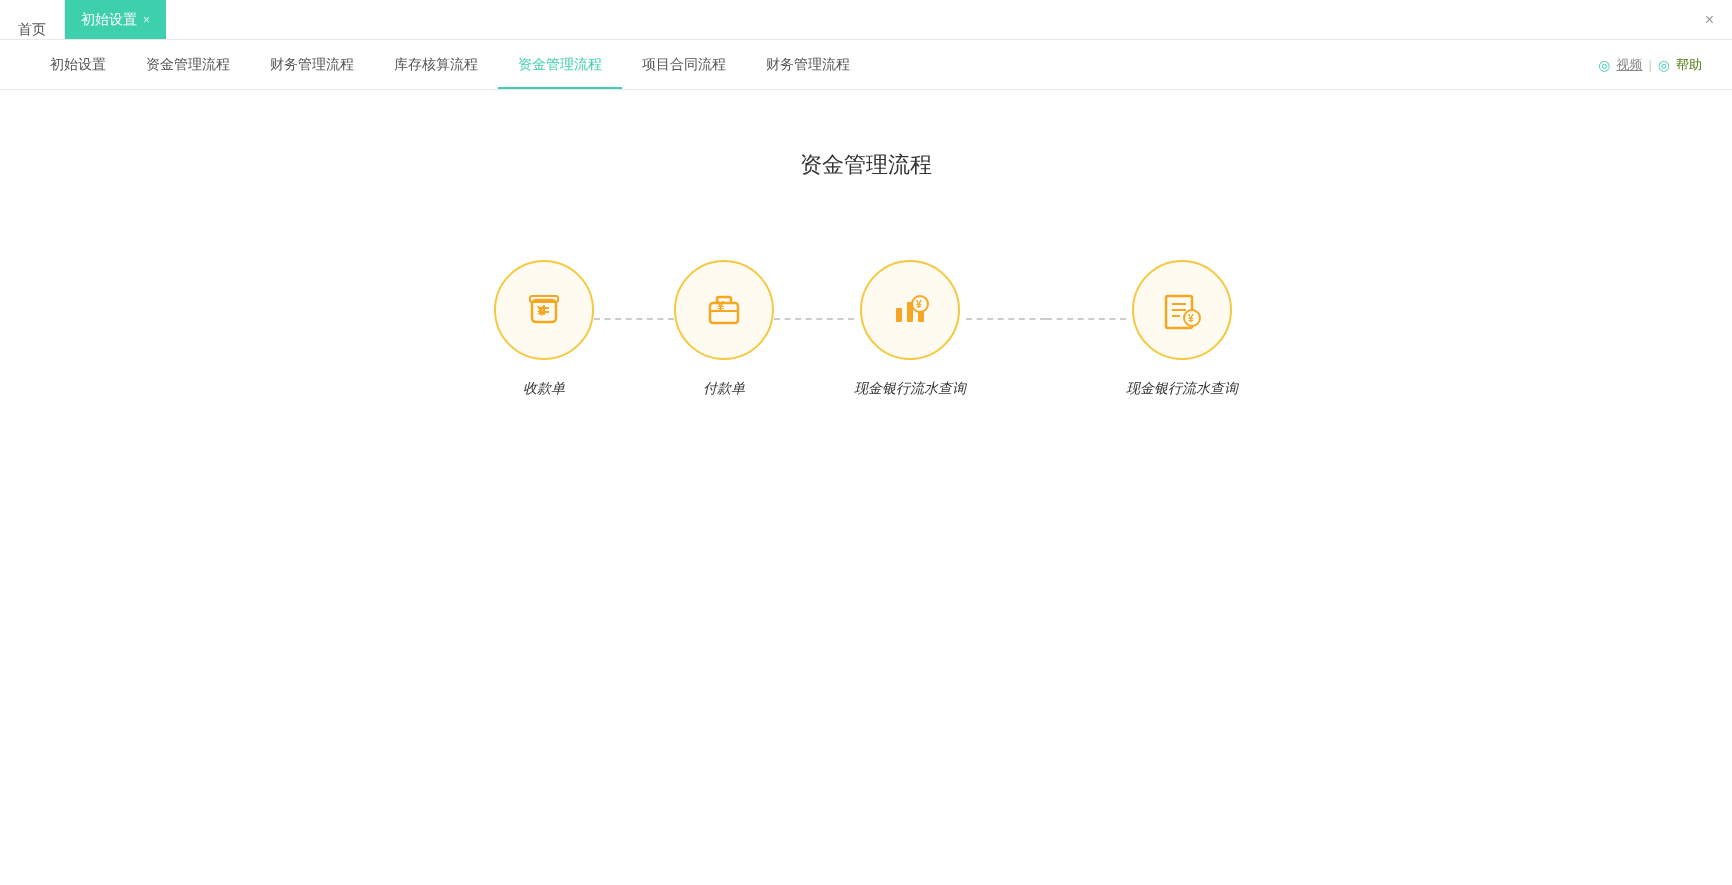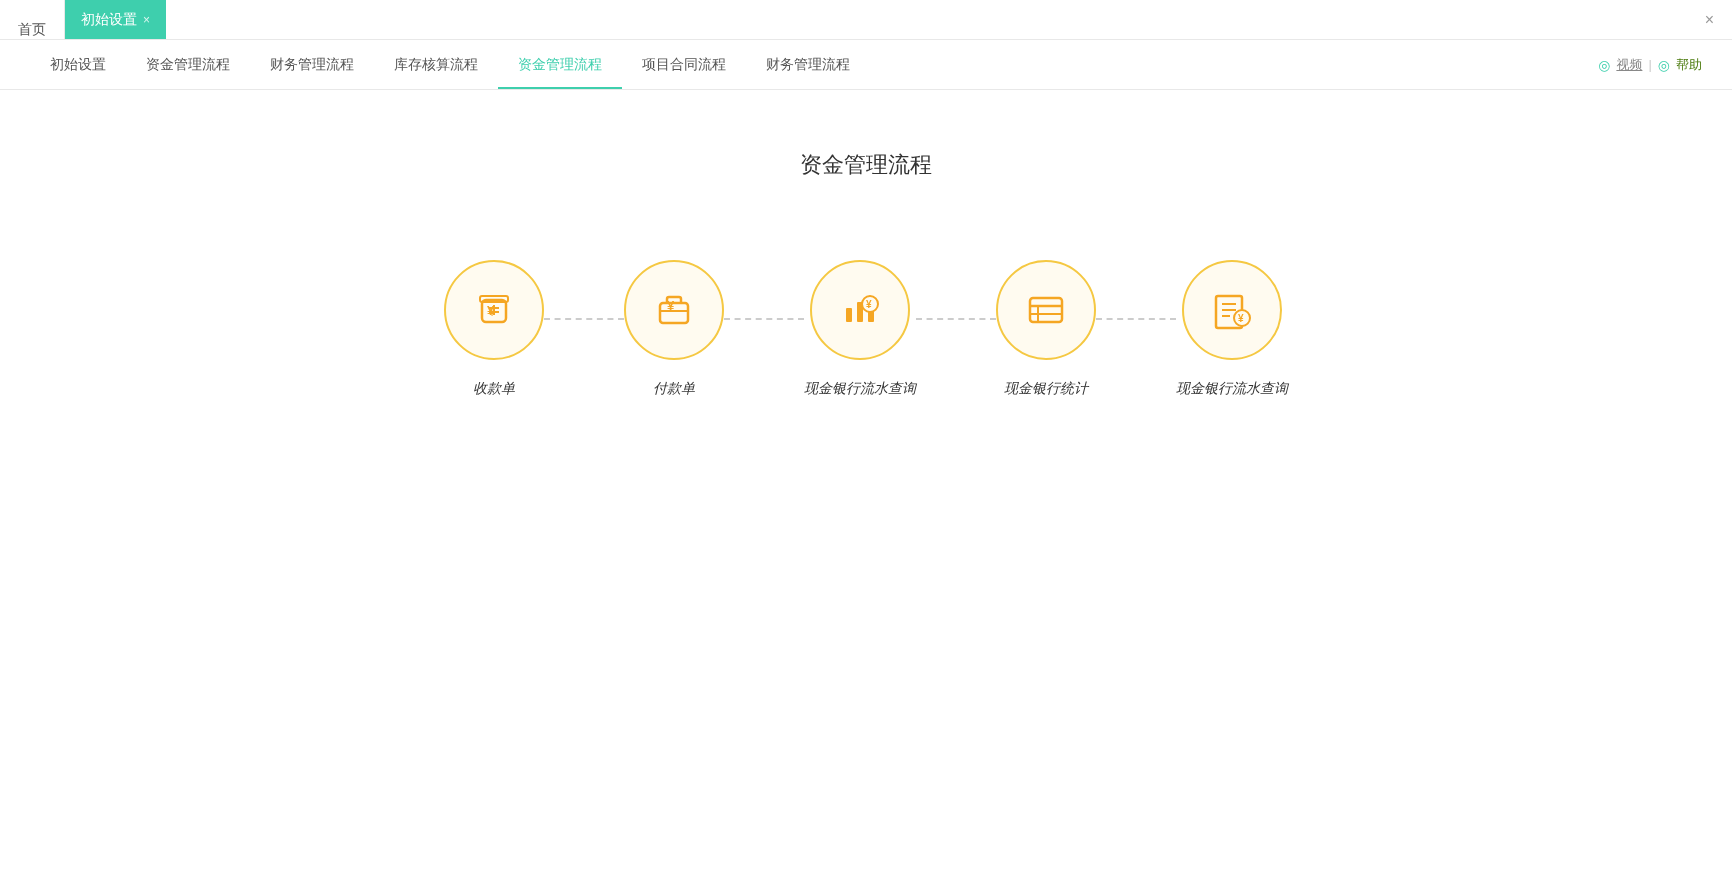--- a/index.html
+++ b/index.html
@@ -250,32 +250,20 @@
           <rect x="32" y="10" width="6" height="26" rx="1" fill="#f5a623"></rect>
           <circle cx="34" cy="18" r="8" fill="#fffbf0" stroke="#f5a623" stroke-width="2"></circle>
           <text x="30" y="22" font-size="10" fill="#f5a623" font-family="sans-serif" font-weight="bold">¥</text>
         </svg>
       </div>
       <span class="flow-label">现金银行流水查询</span>
     </div>
 
     <div class="dashed-line"></div>
 
-    <div class="flow-item">
-      <div class="flow-icon-circle">
-        <svg viewBox="0 0 48 48" fill="none" xmlns="http://www.w3.org/2000/svg">
-
-          <rect x="8" y="12" width="32" height="24" rx="3" stroke="#f5a623" stroke-width="2.5" fill="none"></rect>
-          <line x1="8" y1="20" x2="40" y2="20" stroke="#f5a623" stroke-width="2.5"></line>
-          <line x1="8" y1="28" x2="40" y2="28" stroke="#f5a623" stroke-width="2"></line>
-          <line x1="16" y1="20" x2="16" y2="36" stroke="#f5a623" stroke-width="2"></line>
-        </svg>
-      </div>
-      <span class="flow-label">现金银行统计</span>
-    </div>
 
     <div class="dashed-line"></div>
 
     <div class="flow-item">
       <div class="flow-icon-circle">
         <svg viewBox="0 0 48 48" fill="none" xmlns="http://www.w3.org/2000/svg">
 
           <rect x="8" y="10" width="26" height="32" rx="2" stroke="#f5a623" stroke-width="2.5" fill="none"></rect>
           <line x1="14" y1="18" x2="28" y2="18" stroke="#f5a623" stroke-width="2"></line>
           <line x1="14" y1="24" x2="28" y2="24" stroke="#f5a623" stroke-width="2"></line>

